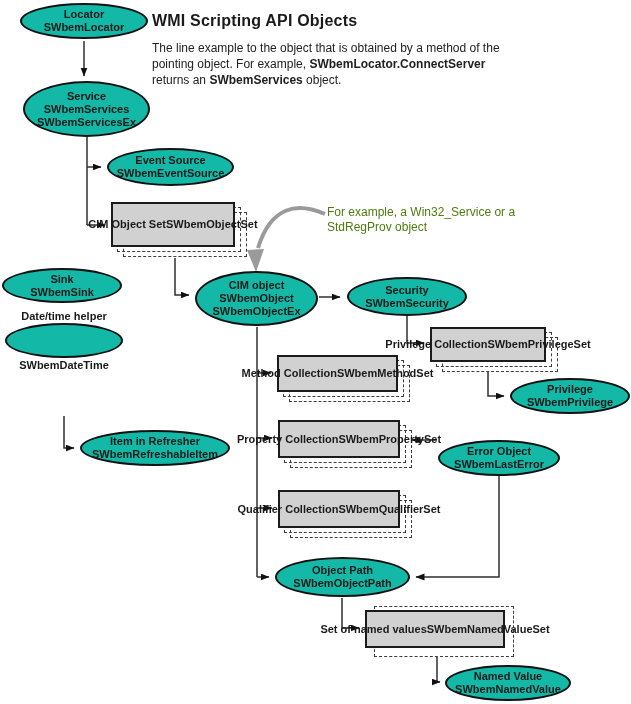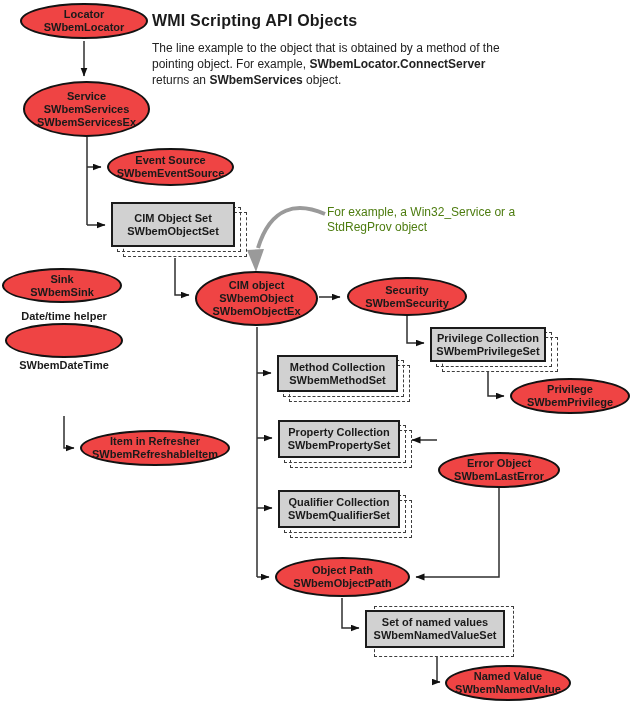--- a/index.html
+++ b/index.html
@@ -14,37 +14,37 @@
   .desc{
     position:absolute;left:152px;top:40px;width:360px;
     font-size:12px;line-height:16px;color:#222;
   }
   .annotation{
     position:absolute;left:327px;top:205px;width:230px;
     font-size:12px;line-height:15px;color:#4d7c0f;
   }
   .node{position:absolute;}
   .ellipse{
-    background:#ef4444;border:2px solid #121212;border-radius:50%;
+    background:#14b8a6;border:2px solid #121212;border-radius:50%;
     display:flex;flex-direction:column;align-items:center;justify-content:center;
     text-align:center;font-weight:bold;font-size:11px;line-height:13px;
     box-sizing:border-box;
   }
   .stack{box-sizing:border-box;}
   .stack .shadow{
     position:absolute;left:0;top:0;right:0;bottom:0;
     border:1px dashed #3d3d3d;box-sizing:border-box;pointer-events:none;
   }
   .stack .s1{transform:translate(6px,5px);}
   .stack .s2{transform:translate(12px,10px);}
   .stack .s-wrap{left:9px;top:-4px;right:-9px;bottom:-9px;transform:none;}
   .stack .face{
     position:absolute;left:0;top:0;right:0;bottom:0;
     background:#d1d1d1;border:2px solid #1b1b1b;box-sizing:border-box;
-    display:flex;flex-direction:column;align-items:center;justify-content:center;
+    display:flex;align-items:center;justify-content:center;
     text-align:center;font-weight:bold;font-size:11px;line-height:13px;
   }
   .lbl{display:block;white-space:nowrap;}
   svg.wires{position:absolute;left:0;top:0;pointer-events:none;}
 </style>
 </head>
 <body>
 
 <div class="canvas">
 
@@ -131,21 +131,21 @@
   <div class="node ellipse" style="left:80px;top:430px;width:150px;height:36px;">
     <span class="lbl">Item in Refresher</span>
     <span class="lbl">SWbemRefreshableItem</span>
   </div>
 
   <div class="node ellipse" style="left:510px;top:378px;width:120px;height:36px;">
     <span class="lbl">Privilege</span>
     <span class="lbl">SWbemPrivilege</span>
   </div>
 
-  <div class="node ellipse" style="left:438px;top:452px;width:122px;height:36px;">
+  <div class="node ellipse" style="left:438px;top:440px;width:122px;height:36px;">
     <span class="lbl">Error Object</span>
     <span class="lbl">SWbemLastError</span>
   </div>
 
   <div class="node ellipse" style="left:275px;top:557px;width:135px;height:40px;">
     <span class="lbl">Object Path</span>
     <span class="lbl">SWbemObjectPath</span>
   </div>
 
   <div class="node ellipse" style="left:445px;top:665px;width:126px;height:36px;">

